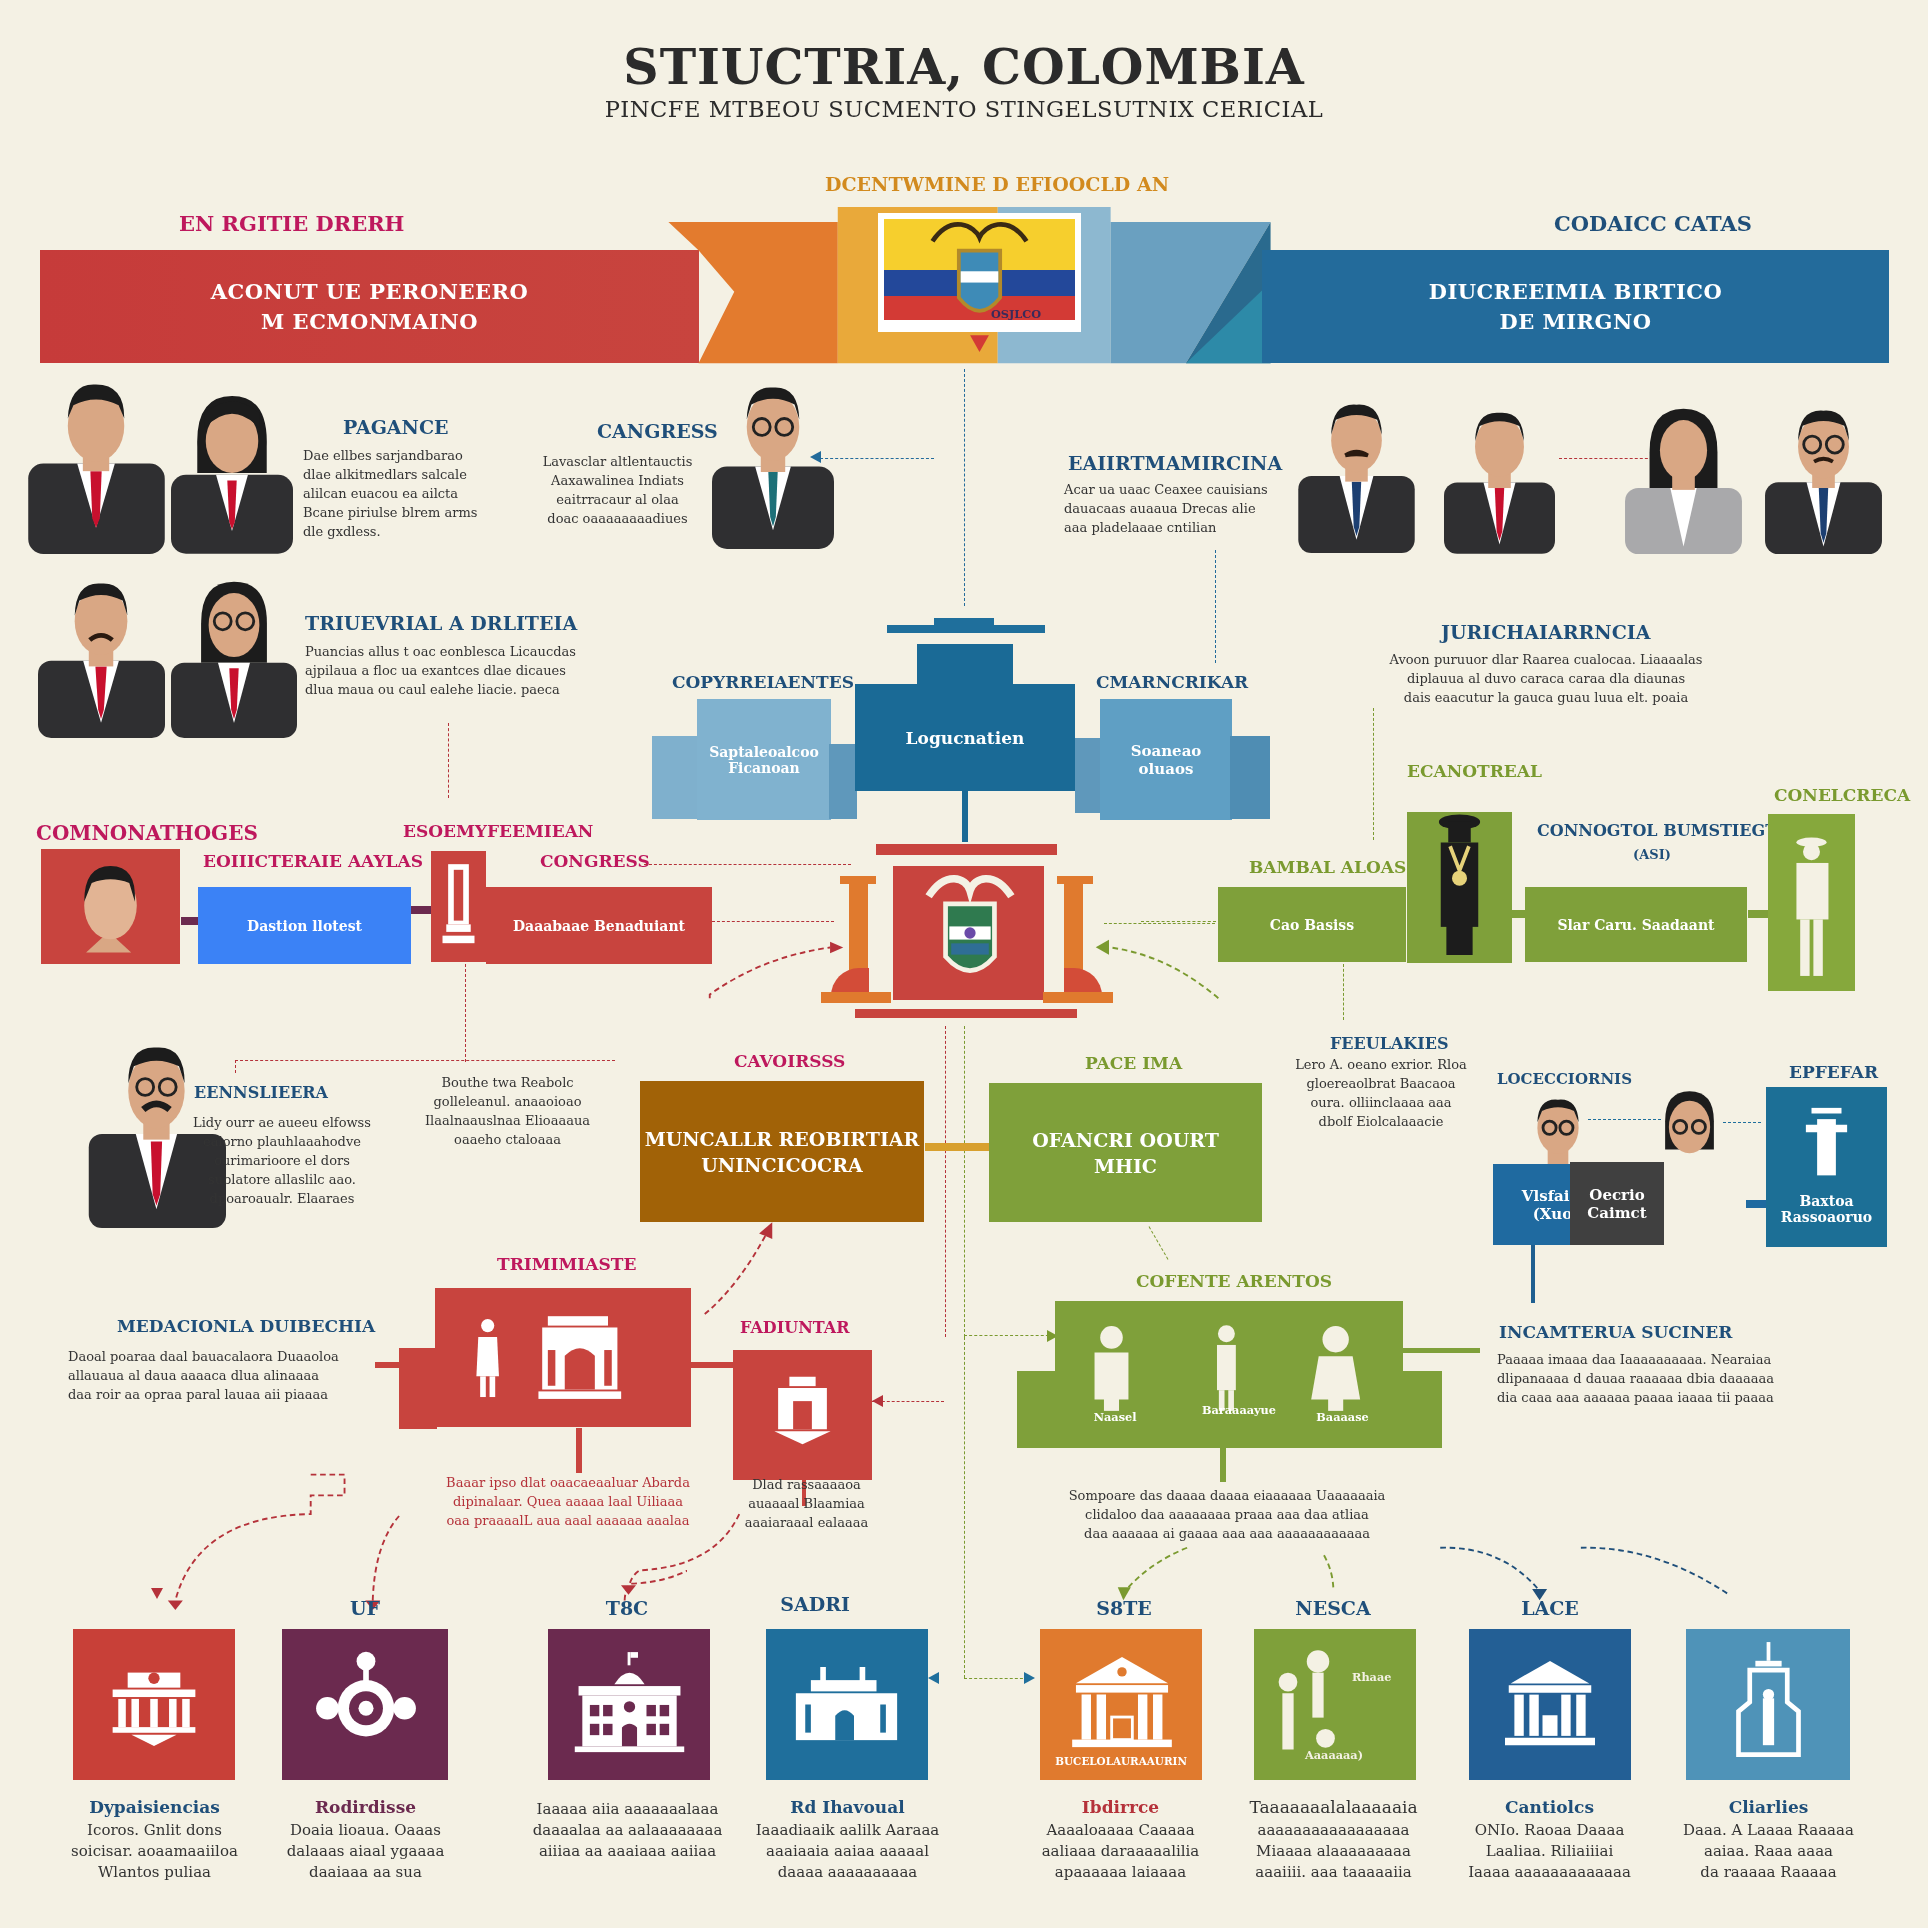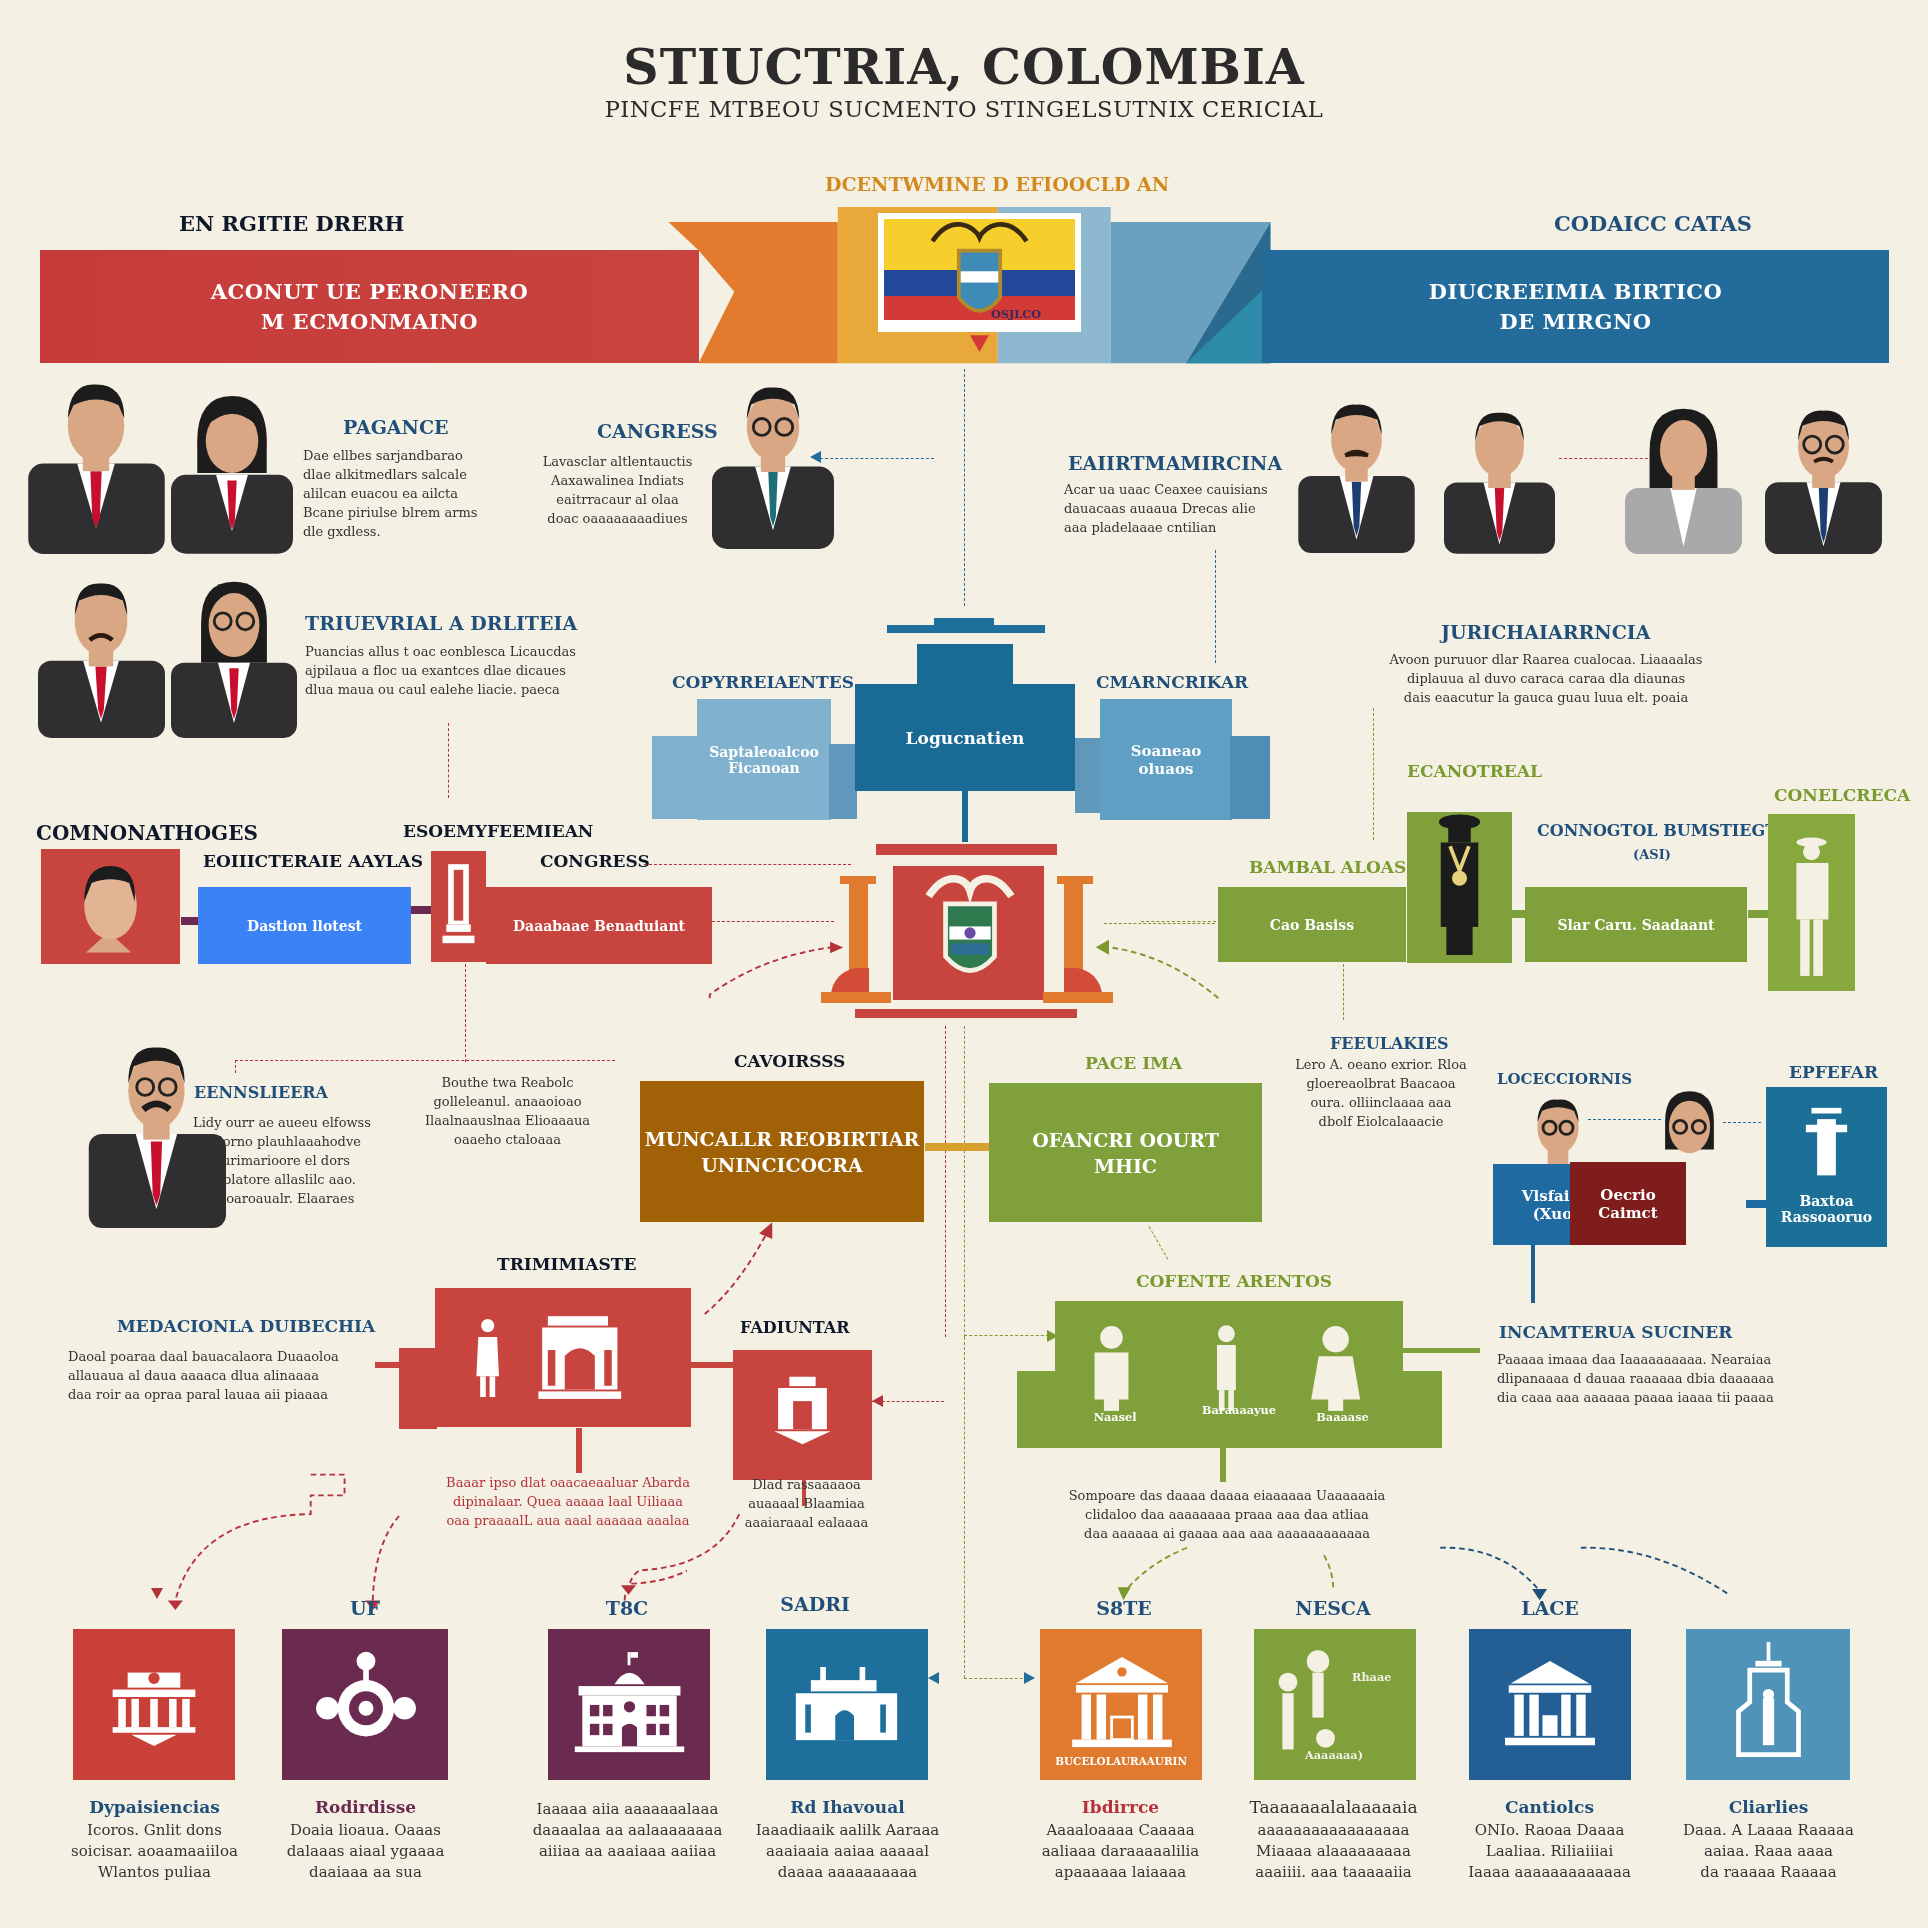--- a/index.html
+++ b/index.html
@@ -1,21 +1,21 @@
 <!DOCTYPE html>
 <html style="font-size:15px"><head>
 <meta charset="utf-8">
 <style>
   html,body{margin:0;padding:0;}
   body{width:1928px;height:1928px;background:#f4f1e4;position:relative;overflow:hidden;font-family:"DejaVu Serif","Liberation Serif",serif;color:#2a2a2a;}
   .abs{position:absolute;}
   .title{left:0;width:1928px;top:38px;text-align:center;font-size:49px;font-weight:bold;color:#2b2b2b;letter-spacing:0.9px;}
   .subtitle{left:0;width:1928px;top:96px;text-align:center;font-size:22.6px;color:#2b2b2b;letter-spacing:0.5px;}
   .lbl{font-weight:bold;font-size:19px;white-space:nowrap;}
-  .red{color:#0f172a;} .blue{color:#1f4f7a;} .green{color:#7a9a2f;}
+  .red{color:#be185d;} .blue{color:#1f4f7a;} .green{color:#7a9a2f;}
   .para{font-size:13px;line-height:19px;color:#333;text-align:left;}
   .para.c{text-align:center;}
   .box{display:flex;align-items:center;justify-content:center;text-align:center;color:#fff;font-weight:bold;}
   .banner-red{left:40px;top:250px;width:659px;height:113px;background:linear-gradient(90deg,#c63b3a,#c8443e);}
   .banner-blue{left:1262px;top:250px;width:627px;height:113px;background:#236b9b;}
   .banner-text{font-size:21px;line-height:30px;color:#fff;font-weight:bold;letter-spacing:0.5px;}
   .person{position:absolute;}
   .dash-v{position:absolute;border-left:1.9px dashed;width:0;}
   .dash-h{position:absolute;border-top:1.9px dashed;height:0;}
   .solid-v{position:absolute;width:5.6px;}
@@ -375,21 +375,21 @@
     <circle cx="50" cy="40" r="7" fill="none" stroke="#222" stroke-width="3"></circle>
 </svg>
 <div class="dash-h" style="left:1723px;top:1122px;width:38px;border-color:#1f6f9c;"></div>
 <div class="abs box" style="left:1493px;top:1164px;width:126px;height:81px;background:#1f6aa0;font-size:15px;">
   <div>
       <div>Vlsfaina</div>
       <div>(Xuo)</div>
     </div>
 </div>
 <div class="solid-h" style="left:1620px;top:1200px;width:11.3px;background:#1f6aa0;"></div>
-<div class="abs box" style="left:1570px;top:1162px;width:116px;height:83px;background:#7f1d1d;font-size:15px;">
+<div class="abs box" style="left:1570px;top:1162px;width:94px;height:83px;background:#404040;font-size:15px;">
   <div>
       <div>Oecrio</div>
       <div>Caimct</div>
     </div>
 </div>
 <div class="solid-h" style="left:1746px;top:1200px;width:22.6px;background:#1f6aa0;"></div>
 <div class="abs" style="left:1766px;top:1087px;width:121px;height:160px;background:#1c6f96;">
   <svg class="abs" style="left:34px;top:19px;" width="53" height="75" viewBox="0 0 56 80">
     <rect x="12" y="2" width="32" height="6" fill="#fff"></rect>
       <rect x="18" y="14" width="20" height="60" fill="#fff"></rect>

